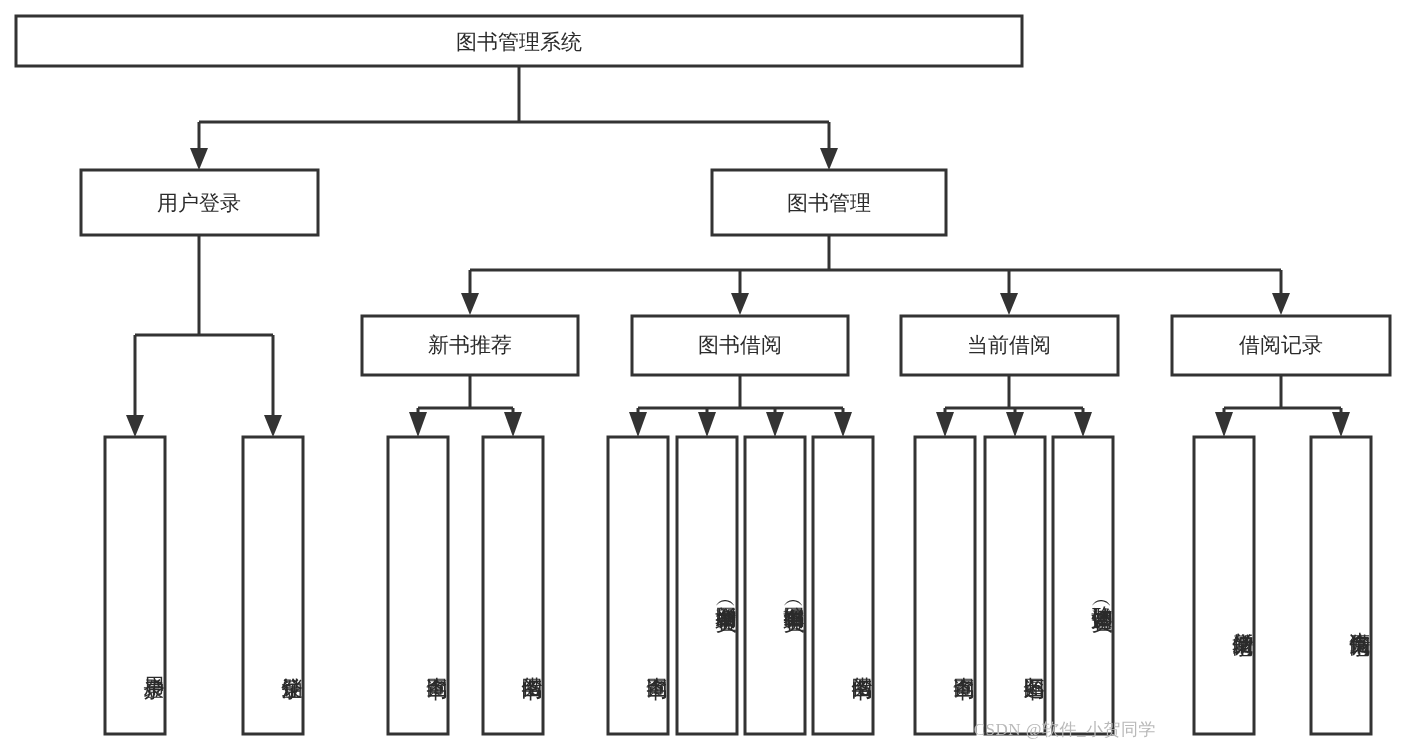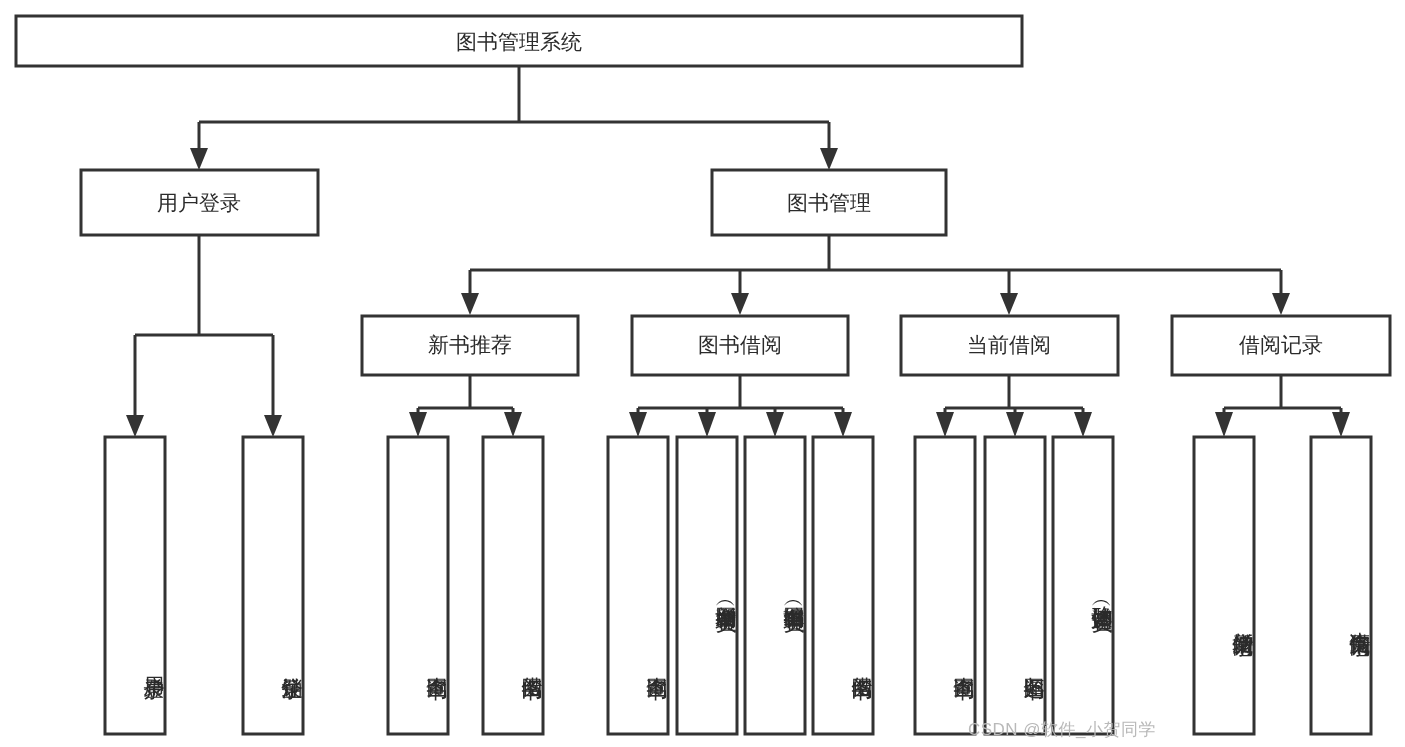--- a/index.html
+++ b/index.html
@@ -61,21 +61,21 @@
     align-items: flex-start;
     justify-content: center;
     text-align: center;
     white-space: nowrap;
     pointer-events: none;
   }
   .watermark {
     position: absolute;
     right: 8px;
     bottom: 6px;
-    font-family: Liberation Sans, sans-serif;
+    font-family: Liberation Serif, serif;
     font-size: 17px;
     color: #b9b9b9;
     letter-spacing: 0.5px;
     white-space: nowrap;
     margin-left: 12px;
   }
 </style>
 </head>
 <body>
 

